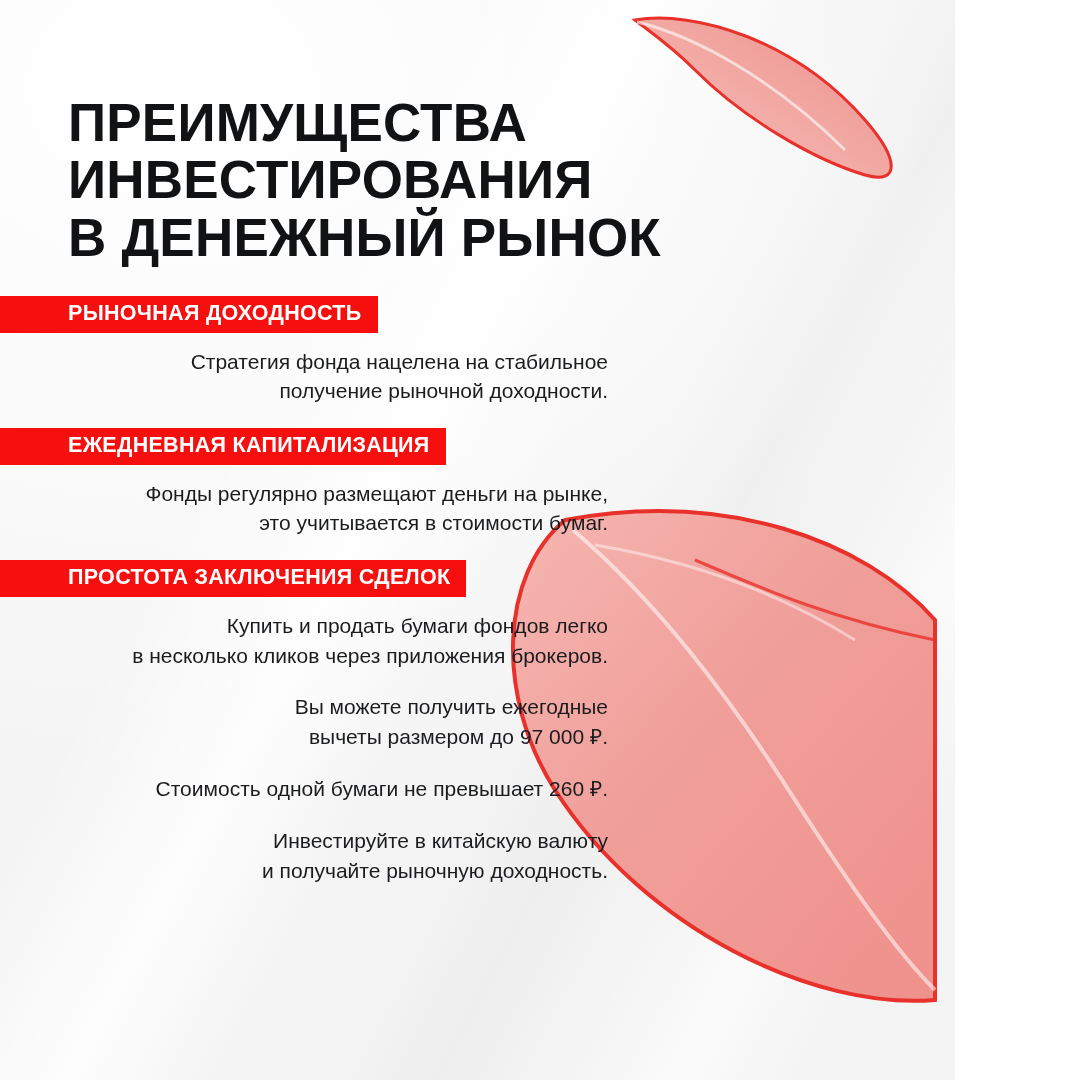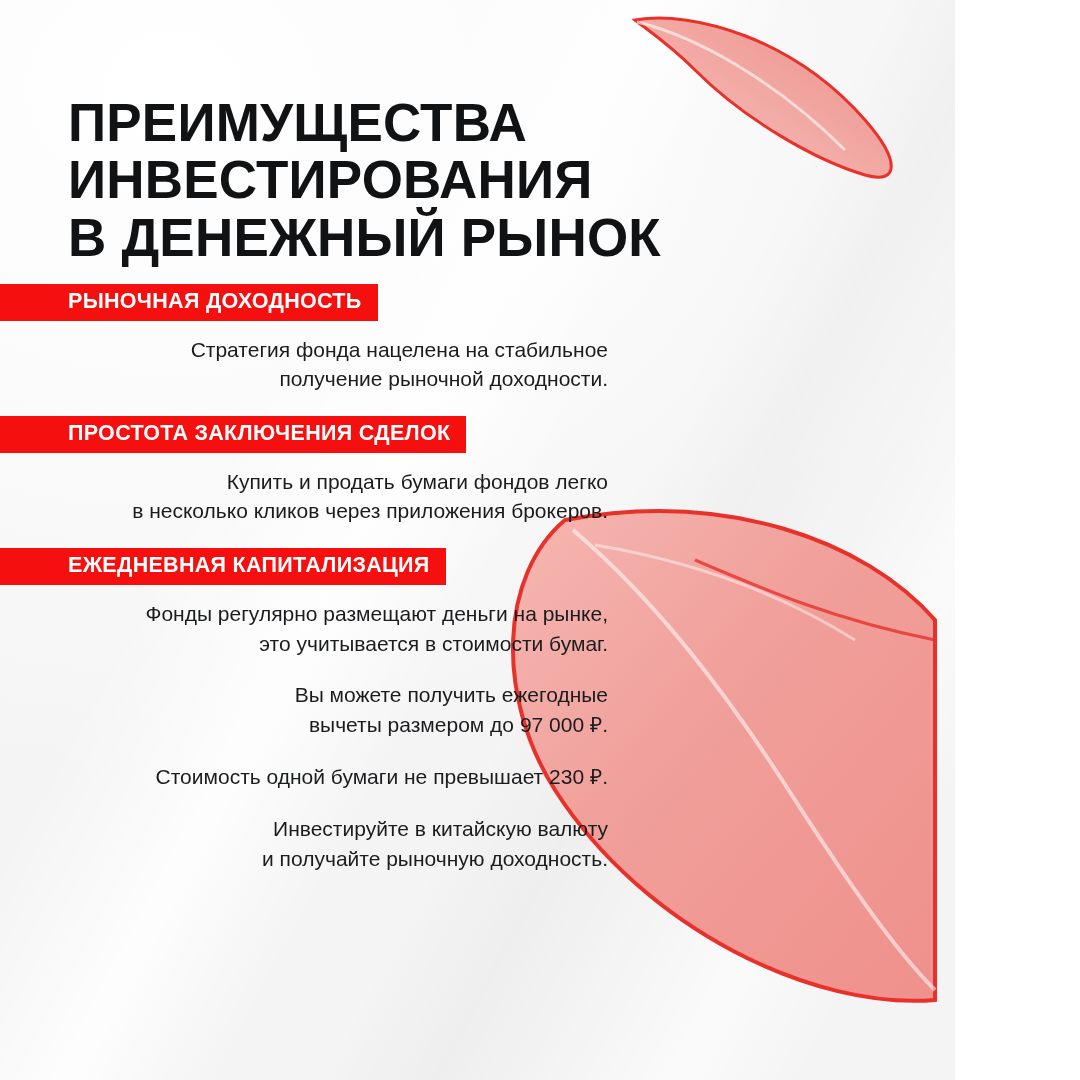--- a/index.html
+++ b/index.html
@@ -57,21 +57,21 @@
     letter-spacing: 0.2px;
     color: #111214;
     text-transform: uppercase;
     white-space: pre-line;
   }
 
   
   .benefits {
     position: absolute;
     left: 0;
-    top: 284px;
+    top: 296px;
     width: 640px;
   }
   .benefit {
     margin-bottom: 22px;
   }
   .benefit-tag {
     display: inline-block;
     background: #f5100f;
     color: #ffffff;
     font-size: 21.5px;
@@ -133,38 +133,38 @@
 
   <div class="benefits">
 
     <div class="benefit">
       <div class="benefit-tag">РЫНОЧНАЯ ДОХОДНОСТЬ</div>
       <div class="benefit-text">Стратегия фонда нацелена на стабильное
 получение рыночной доходности.</div>
     </div>
 
     <div class="benefit">
+      <div class="benefit-tag">ЕЖЕДНЕВНАЯ КАПИТАЛИЗАЦИЯ</div>
+      <div class="benefit-text">Фонды регулярно размещают деньги на рынке,
+это учитывается в стоимости бумаг.</div>
+    </div>
+
+    <div class="benefit">
       <div class="benefit-tag">ПРОСТОТА ЗАКЛЮЧЕНИЯ СДЕЛОК</div>
       <div class="benefit-text">Купить и продать бумаги фондов легко
 в несколько кликов через приложения брокеров.</div>
-    </div>
-
-    <div class="benefit">
-      <div class="benefit-tag">ЕЖЕДНЕВНАЯ КАПИТАЛИЗАЦИЯ</div>
-      <div class="benefit-text">Фонды регулярно размещают деньги на рынке,
-это учитывается в стоимости бумаг.</div>
     </div>
 
     <div class="benefit">
       <div class="benefit-text">Вы можете получить ежегодные
 вычеты размером до 97 000 ₽.</div>
     </div>
 
     <div class="benefit">
-      <div class="benefit-text">Стоимость одной бумаги не превышает 230 ₽.</div>
+      <div class="benefit-text">Стоимость одной бумаги не превышает 260 ₽.</div>
     </div>
 
     <div class="benefit">
       <div class="benefit-text">Инвестируйте в китайскую валюту
 и получайте рыночную доходность.</div>
     </div>
 
   </div>
 </div>
 

